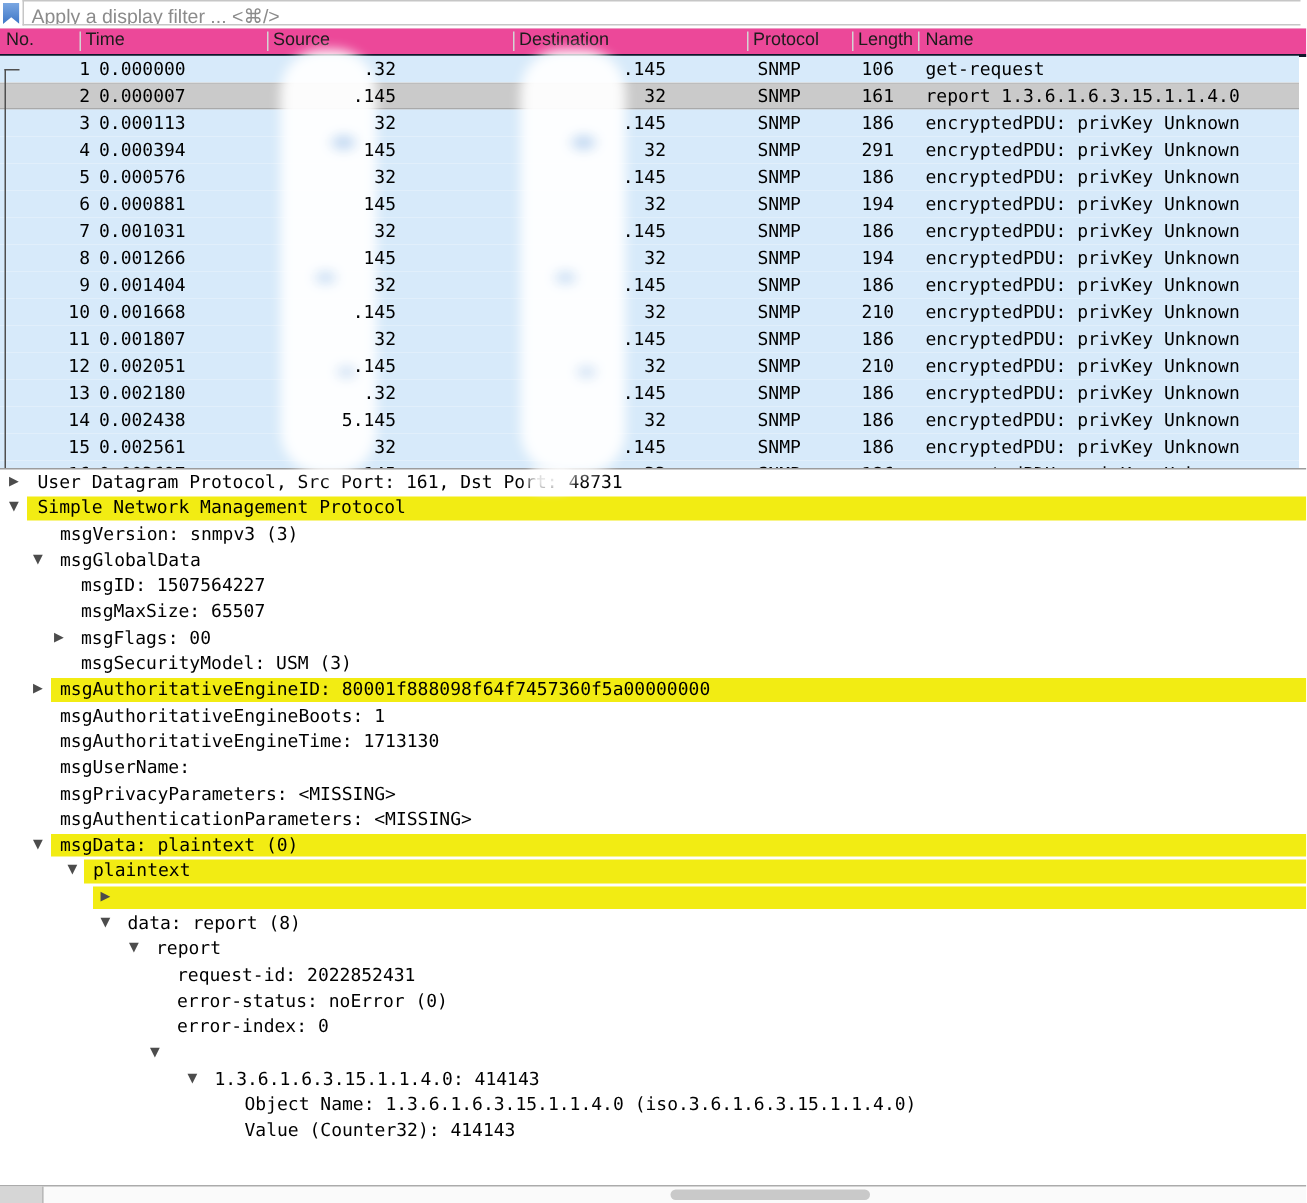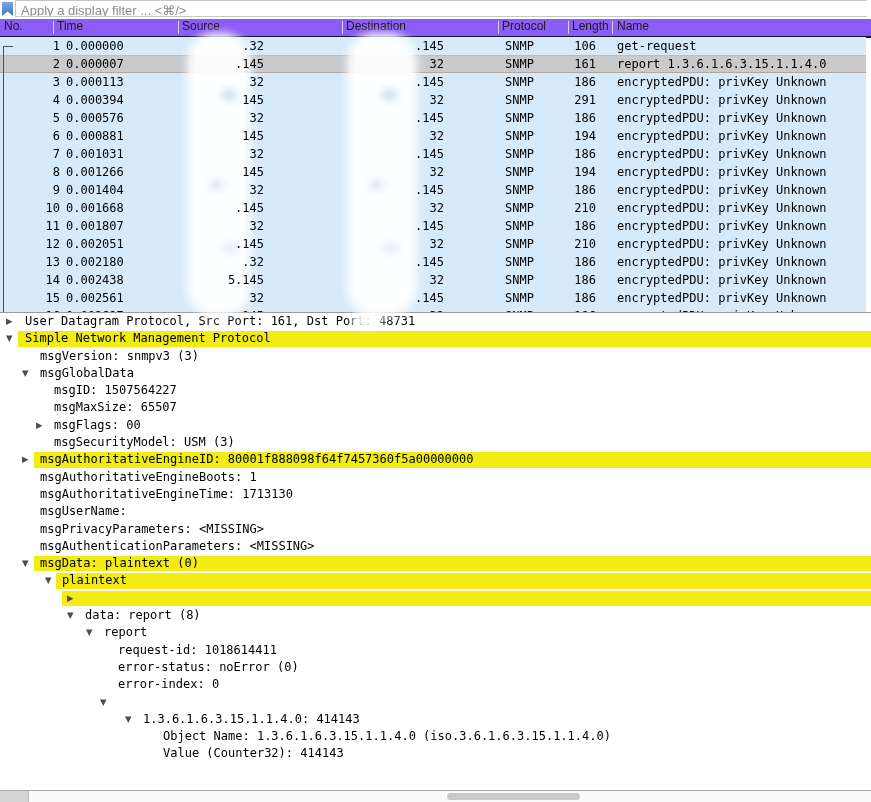--- a/index.html
+++ b/index.html
@@ -13,21 +13,21 @@
   .bookmark{position:absolute;left:2px;top:2px;width:11px;height:14px;
             background:linear-gradient(#7aa7e2,var(--bookmark-blue,#3e76c6));
             clip-path:polygon(0 0,100% 0,100% 100%,50% 68%,0 100%);}
   .filter-input{position:absolute;left:15px;top:0px;width:852px;height:17px;box-sizing:border-box;
             border:1px solid #c6c6c6;border-right:none;background:#fff;padding:3px 0 0 5px;
             font:13px "Liberation Sans",sans-serif;color:#737373;outline:none;}
   .filter-input::placeholder{color:#8b8b8b;opacity:1;}
 
   
   .packet-list{position:absolute;left:0;top:19px;width:871px;height:293px;background:#fff;}
-  .plist-header{position:absolute;left:0;top:0;width:871px;height:17px;background:#8b5cf6;
+  .plist-header{position:absolute;left:0;top:0;width:871px;height:17px;background:#ec4899;
                 border-bottom:2px solid #0f172a;}
   .hcol{position:absolute;top:0;line-height:16px;font:12px "Liberation Sans",sans-serif;color:#1c1c1c;white-space:pre;}
   .hsep{position:absolute;top:2px;height:13px;width:1px;background:#d4d4d4;}
   .plist-rows{position:absolute;left:0;top:18px;width:866px;height:275px;overflow:hidden;}
   .prow{position:relative;height:18px;background:var(--snmp-row-bg,#d7eafa);}
   .prow.sel{background:var(--selected-row-bg,#cacaca);
             box-shadow:inset 0 1px 0 #bdbdbd, inset 0 -1px 0 #a9a9a9;}
   .prow.partial{height:6px;overflow:hidden;}
   .cell{position:absolute;top:0;line-height:18px;font-size:12px;color:#000;white-space:pre;}
   .c-no{left:0;width:60px;text-align:right;}
@@ -334,21 +334,21 @@
     <span class="tri" style="left: 67px;">▼</span>
     <span class="dtext" style="left: 85px;">data: report (8)</span>
   </div>
       <div class="drow">
 
     <span class="tri" style="left: 86px;">▼</span>
     <span class="dtext" style="left: 104px;">report</span>
   </div>
       <div class="drow">
 
-    <span class="dtext" style="left: 118px;">request-id: 1018614411</span>
+    <span class="dtext" style="left: 118px;">request-id: 2022852431</span>
   </div>
       <div class="drow">
 
     <span class="dtext" style="left: 118px;">error-status: noError (0)</span>
   </div>
       <div class="drow">
 
     <span class="dtext" style="left: 118px;">error-index: 0</span>
   </div>
       <div class="drow">

